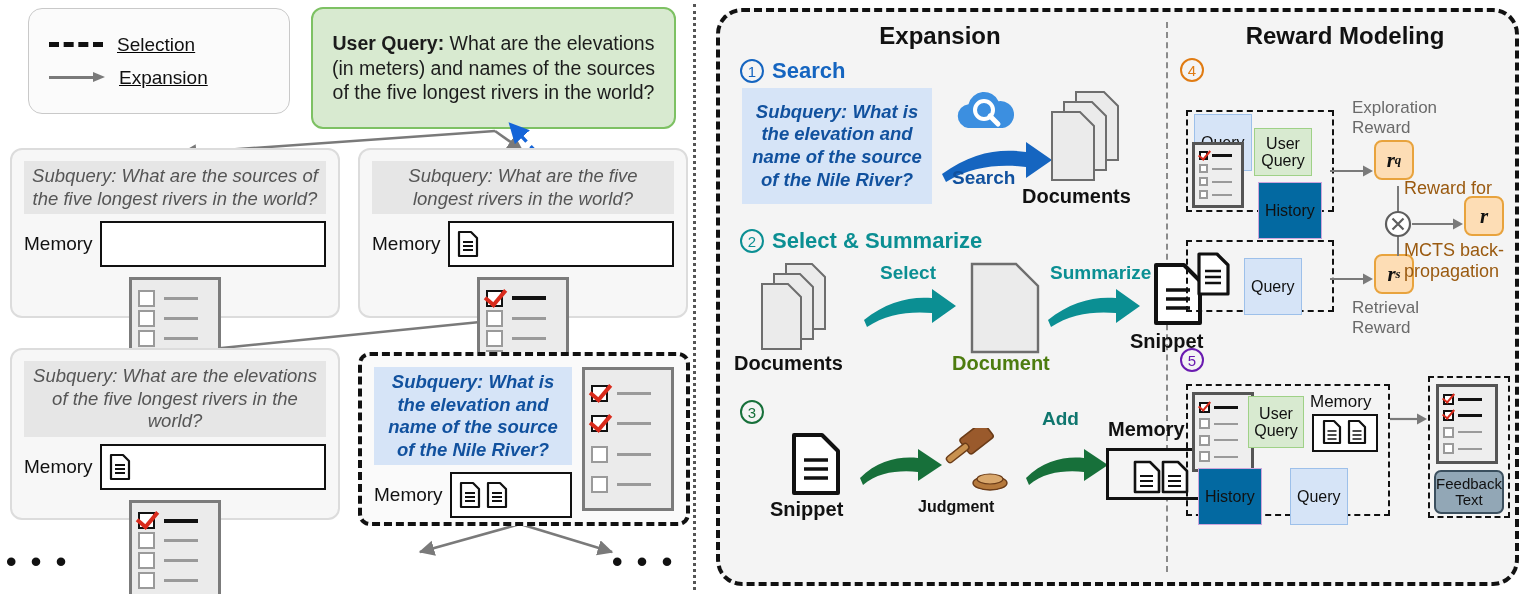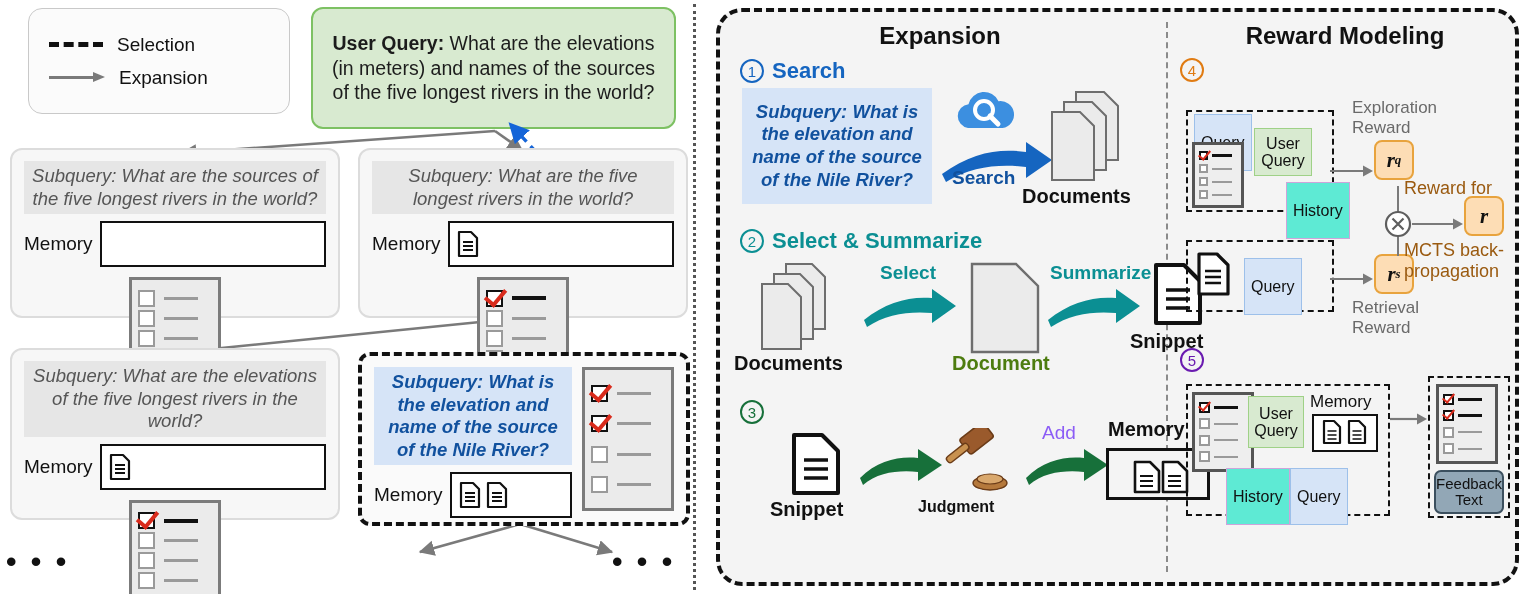--- a/index.html
+++ b/index.html
@@ -15,21 +15,21 @@
 
   
   #legend {
     left:28px; top:8px; width:262px; height:106px;
     border:1.5px solid #c9c9c9; border-radius:14px;
     background:#fbfbfb;
     display:flex; flex-direction:column;
     justify-content:center; gap:7px;
     padding-left:20px;
   }
-  .legend-row { display:flex; align-items:center; gap:14px; height:26px; }
+  .legend-row { display:flex; align-items:center; gap:14px; height:26px;text-decoration:underline; }
   .legend-label { font-size:19px; color:#111; }
   .lg-sel { width:54px; height:0; border-top:5px dashed #111; }
   .lg-exp { width:56px; height:11px; position:relative; }
   .lg-exp .shaft { position:absolute; left:0; top:4px; width:44px; height:2.5px; background:#7a7a7a; }
   .lg-exp .head {
     position:absolute; right:0; top:0;
     width:0; height:0;
     border-top:5.5px solid transparent; border-bottom:5.5px solid transparent;
     border-left:12px solid #7a7a7a;
   }
@@ -145,21 +145,21 @@
   #snippet-ico { left:1152px; top:262px; width:52px; height:64px; }
   #snippet-label { left:1130px; top:330px; font-size:20px; font-weight:bold; color:#111; }
 
   #step3 { left:740px; top:400px; color:#17703a; }
   #snip2-ico { left:790px; top:432px; width:52px; height:64px; }
   #snip2-label { left:770px; top:498px; font-size:20px; font-weight:bold; color:#111; }
   #add-arrow1 { left:858px; top:448px; width:86px; height:40px; }
   #gavel { left:942px; top:428px; width:76px; height:66px; }
   #judg-label { left:918px; top:498px; font-size:16px; font-weight:bold; color:#111; }
   #add-arrow2 { left:1024px; top:448px; width:86px; height:40px; }
-  #add-label { left:1042px; top:422px; font-size:19px; font-weight:normal; color:#8b5cf6; }
+  #add-label { left:1042px; top:408px; font-size:19px; font-weight:bold; color:#0f766e; }
   #mem-label3 { left:1108px; top:418px; font-size:20px; font-weight:bold; color:#111; }
   #mem-box3 {
     left:1106px; top:448px; width:104px; height:52px;
     border:3px solid #111; background:#f4f4f4;
     display:flex; align-items:center; justify-content:center; gap:6px;
   }
 
   
   #rm-title { left:1180px; top:22px; width:330px; }
   #step4 { left:1180px; top:58px; color:#e07b12; }
@@ -221,21 +221,21 @@
   }
 
   
   .tag {
     display:inline-flex; align-items:center; justify-content:center;
     text-align:center; font-size:16px; color:#111; line-height:1.08;
     padding:19px 6px;
   }
   .tag.blue { background:#d6e4f7; border:1.5px solid #9dc0ea; }
   .tag.green { background:#d8ead0; border:1.5px solid #9fd187; }
-  .tag.purple { background:#5eead4; border:1.5px solid #cda4db;margin-left:28px; }
+  .tag.purple { background:#0369a1; border:1.5px solid #cda4db; }
 
   
   .mini-cl {
     width:52px; height:66px; border:3px solid #555; background:#eeeeee;
     display:flex; flex-direction:column; justify-content:space-around;
     padding:4px 4px;
   }
   .mini-row { display:flex; align-items:center; gap:4px; height:10px; }
   .mini-box { width:9px; height:9px; border:2px solid #9a9a9a; background:#fff; position:relative; flex:none; }
   .mini-box.checked { border-color:#111; }

